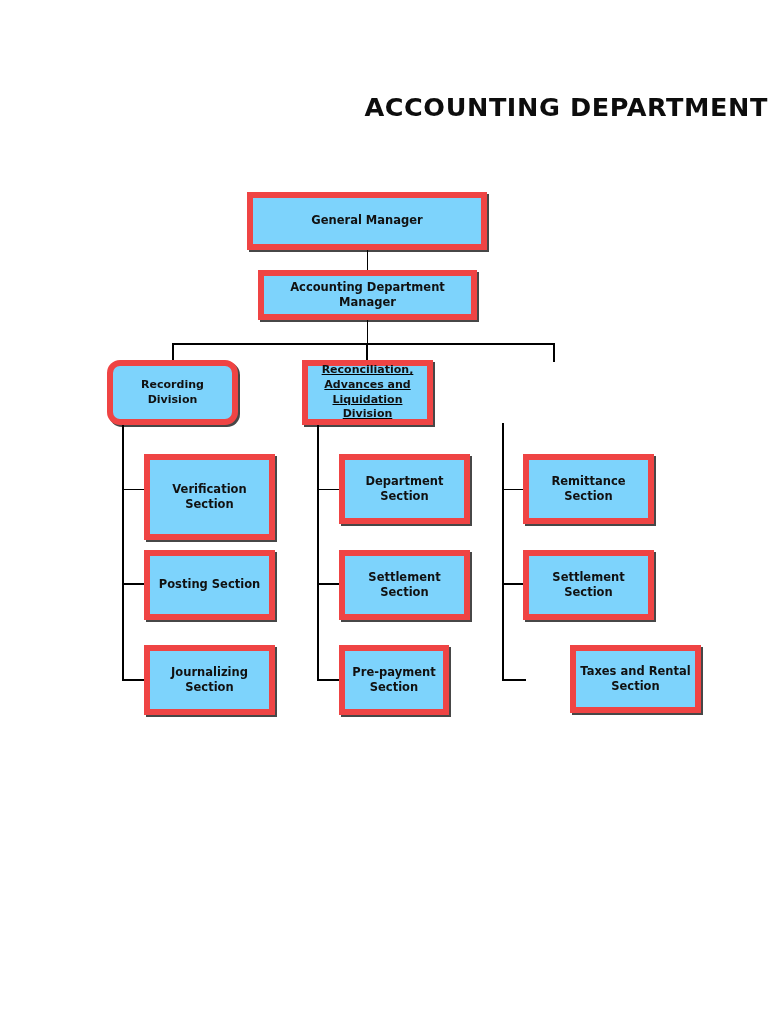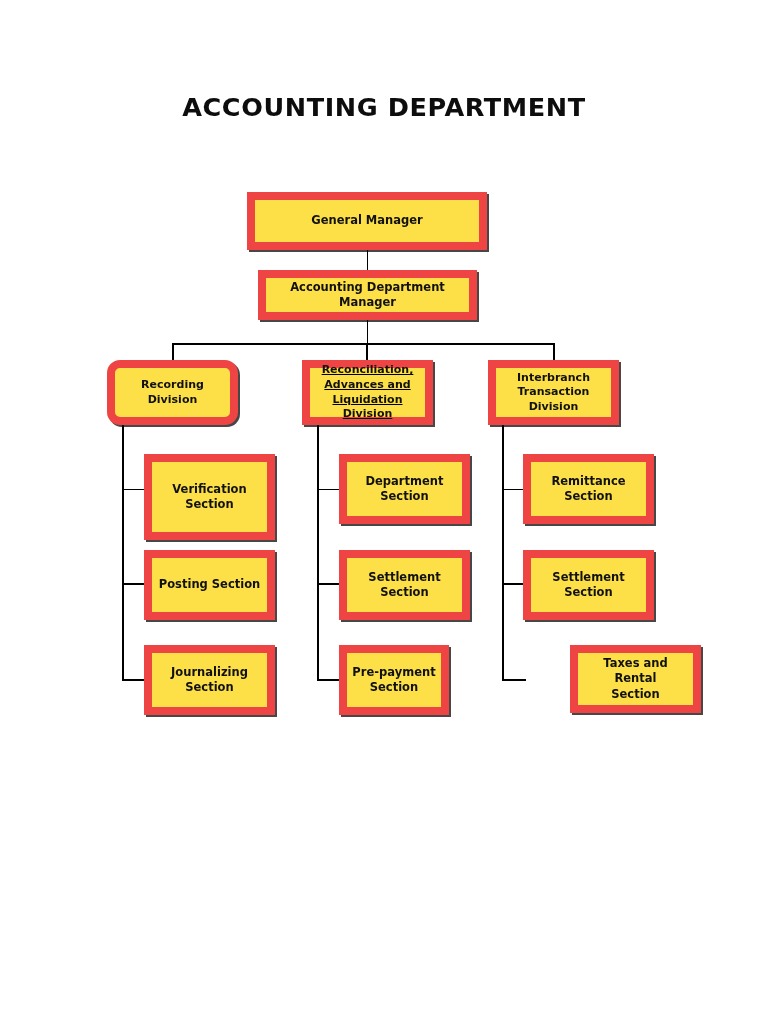--- a/index.html
+++ b/index.html
@@ -24,21 +24,21 @@
     width: 768px;
     height: 1024px;
   }
 
   
   .chart-title {
     position: absolute;
     left: 0;
     top: 92px;
     width: 768px;
-    text-align: center;
+    text-align: right;
     font-family: "DejaVu Sans", sans-serif;
     font-size: 25.5px;
     font-weight: bold;
     letter-spacing: 0.6px;
     color: #0d0d0d;
     white-space: nowrap;
   }
 
   
   .conn-layer {
@@ -59,22 +59,22 @@
     background: #000000;
     height: 2px;
   }
   .vline-thin { width: 1px; }
   .hline-thin { height: 1px; }
 
   
   .node {
     position: absolute;
     box-sizing: border-box;
-    background: #fde047;
-    border: 8px solid #ef4444;
+    background: #7dd3fc;
+    border: 6px solid #ef4444;
     display: flex;
     align-items: center;
     justify-content: center;
     text-align: center;
     box-shadow: 2px 2px 0 rgba(0,0,0,0.72);
   }
   .node-label {
     font-family: "DejaVu Sans", sans-serif;
     font-size: 11px;
     font-weight: bold;
@@ -133,24 +133,20 @@
   <div class="node level-division" style="left:107px; top:360px; width:131px; height:65px;border-radius:13px;">
     <span class="node-label">Recording Division</span>
   </div>
 
   <div class="node level-division" style="left:302px; top:360px; width:131px; height:65px;text-decoration:underline;">
     <span class="node-label">Reconciliation,
 Advances and
 Liquidation Division</span>
   </div>
 
-  <div class="node level-division" style="left:488px; top:360px; width:131px; height:65px;">
-    <span class="node-label">Interbranch
-Transaction Division</span>
-  </div>
 
   <div class="node level-section" style="left:144px; top:454px; width:131px; height:86px;">
     <span class="node-label">Verification Section</span>
   </div>
 
   <div class="node level-section" style="left:144px; top:550px; width:131px; height:70px;">
     <span class="node-label">Posting Section</span>
   </div>
 
   <div class="node level-section" style="left:144px; top:645px; width:131px; height:70px;">

